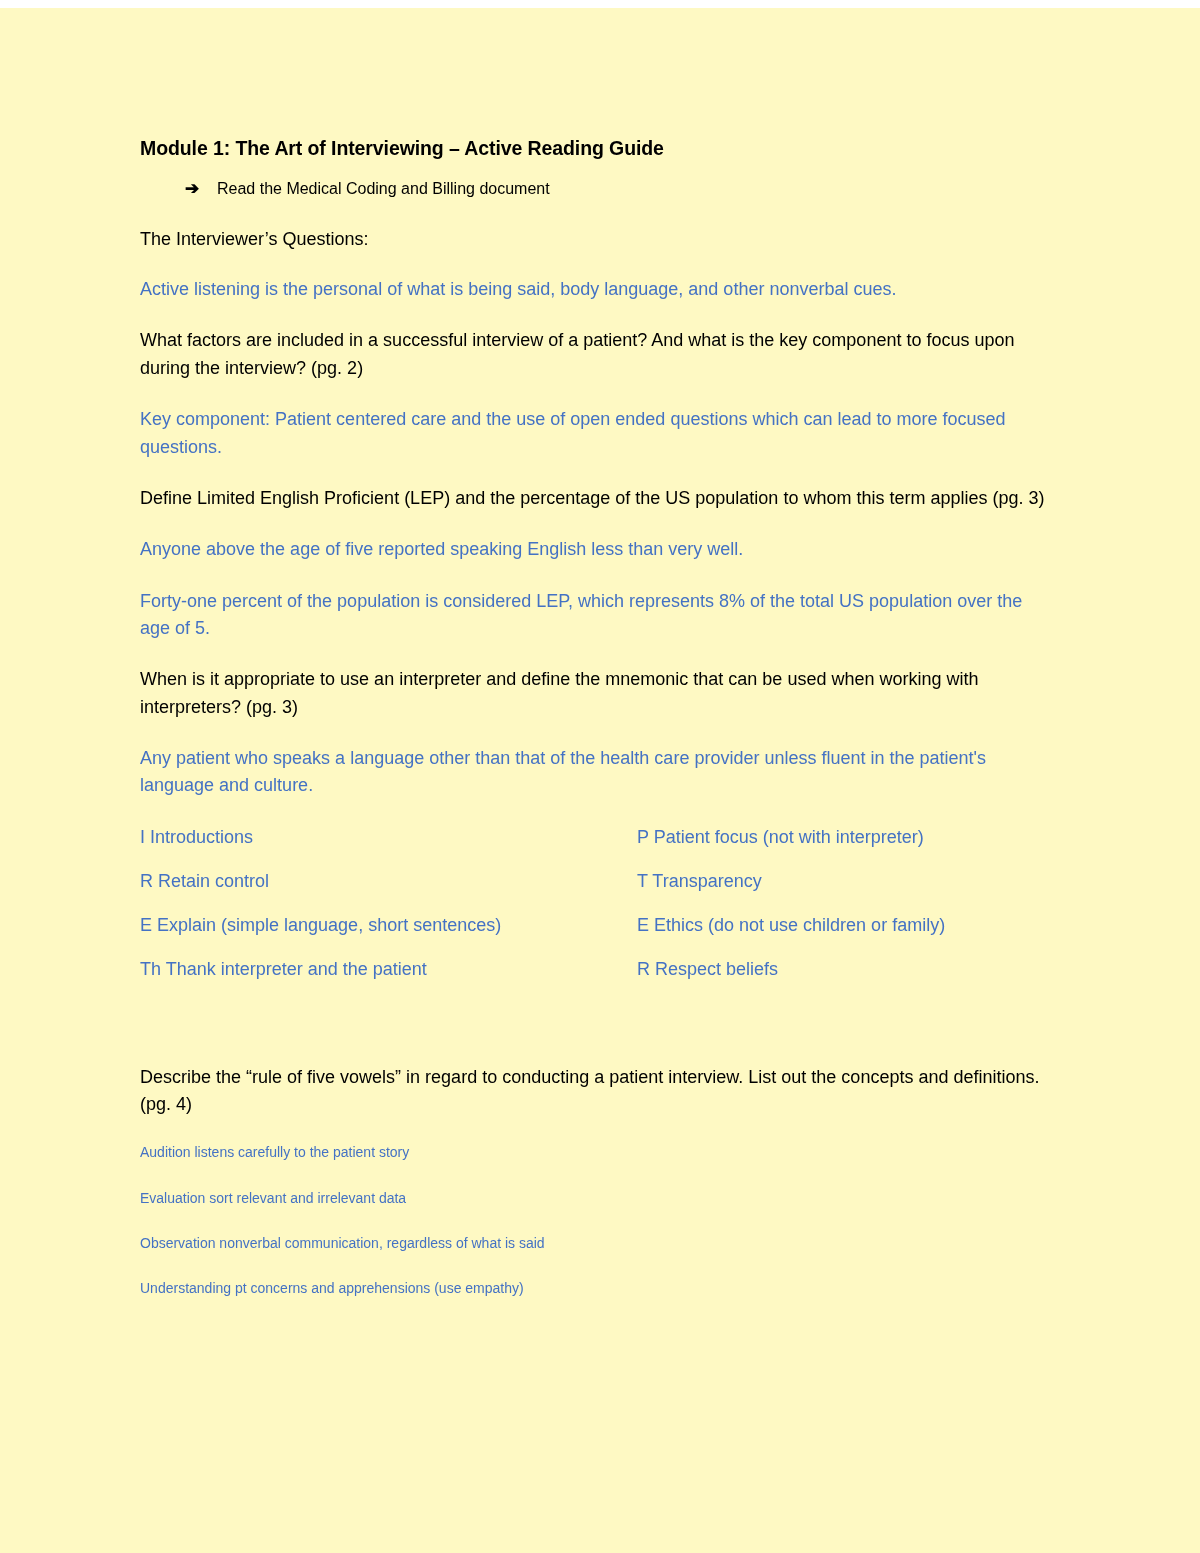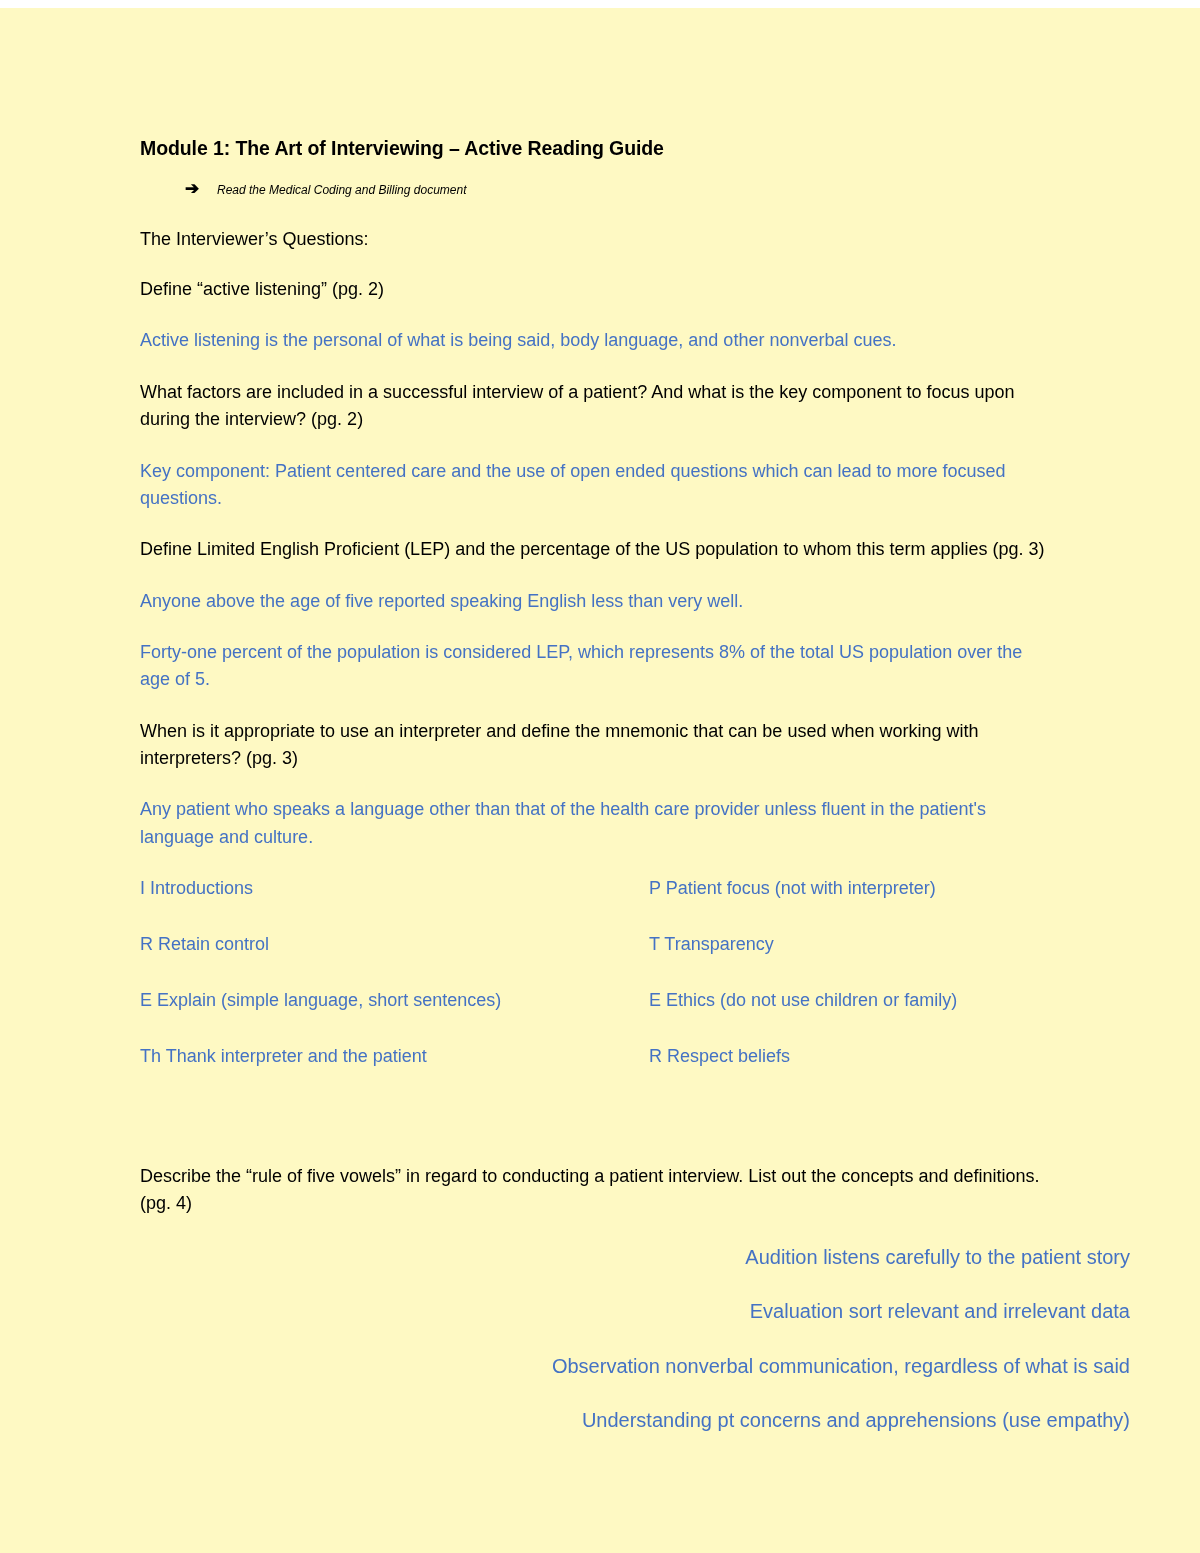--- a/index.html
+++ b/index.html
@@ -42,24 +42,23 @@
   }
   .bullet-arrow {
     font-size: 17px;
     font-weight: bold;
     line-height: 1.45;
     color: #000000;
     width: 32px;
     flex: none;
   }
   .bullet-text {
-    font-size: 12px;
+    font-size: 16px;
     line-height: 1.45;
     color: #000000;
-    font-style: italic;
   }
 
   .section-head {
     font-size: 18px;
     line-height: 1.45;
     text-underline-offset: 3px;
     margin: 0 0 24px 0;
     color: #000000;
   }
 
@@ -78,52 +77,49 @@
     margin: 0 0 24px 0;
     max-width: 905px;
   }
 
   .mnemonic-grid {
     display: grid;
     grid-template-columns: 497px auto;
     column-gap: 0;
     row-gap: 0;
     margin: 0 0 20px 0;
-    gap: 12px;
   }
   .mnemonic-item {
     font-size: 18px;
     line-height: 1.52;
     color: #4472C4;
     height: 44px;
   }
 
   .vowel-item {
-    font-size: 20px;
+    font-size: 14px;
     line-height: 1.52;
     color: #4472C4;
     margin: 0 0 24px 0;
-    text-align: right;
   }
 </style>
 </head>
 <body>
 
 <div class="page">
 
   <h1 class="doc-title">Module 1: The Art of Interviewing – Active Reading Guide</h1>
 
   <div class="bullet-row">
     <span class="bullet-arrow">➔</span>
     <span class="bullet-text">Read the Medical Coding and Billing document</span>
   </div>
 
   <div class="section-head">The Interviewer’s Questions:</div>
 
-  <p class="question">Define “active listening” (pg. 2)</p>
   <p class="answer">Active listening is the personal of what is being said, body language, and other nonverbal cues.</p>
 
   <p class="question">What factors are included in a successful interview of a patient? And what is the key component to focus upon during the interview? (pg. 2)</p>
   <p class="answer">Key component: Patient centered care and the use of open ended questions which can lead to more focused questions.</p>
 
   <p class="question">Define Limited English Proficient (LEP) and the percentage of the US population to whom this term applies (pg. 3)</p>
   <p class="answer">Anyone above the age of five reported speaking English less than very well.</p>
   <p class="answer">Forty-one percent of the population is considered LEP, which represents 8% of the total US population over the age of 5.</p>
 
   <p class="question">When is it appropriate to use an interpreter and define the mnemonic that can be used when working with interpreters? (pg. 3)</p>

